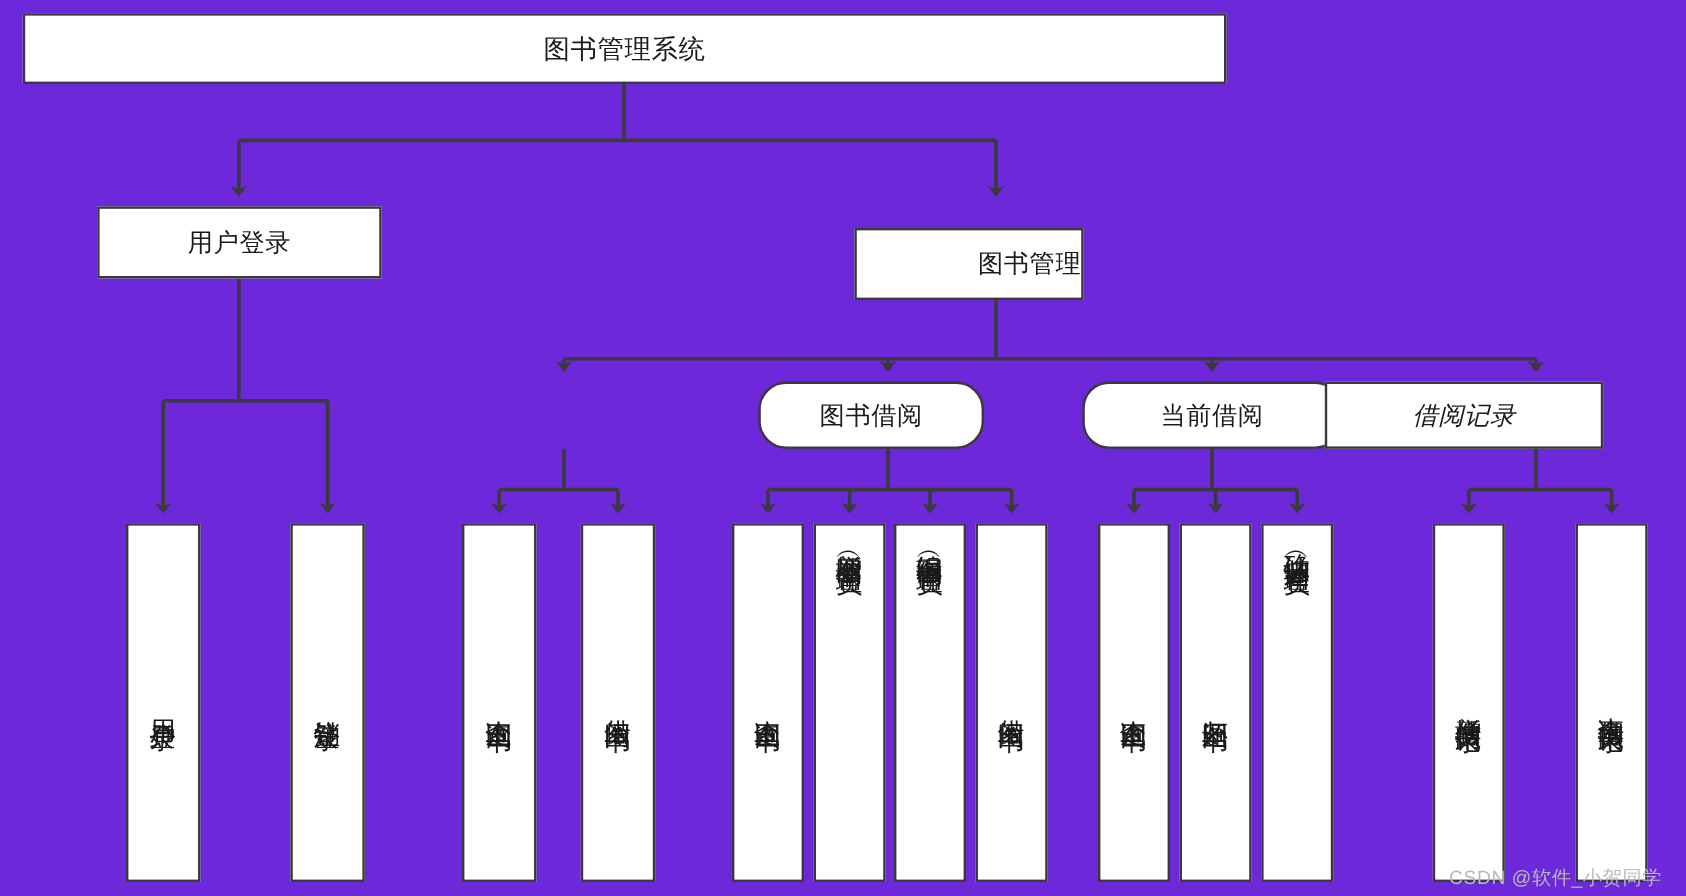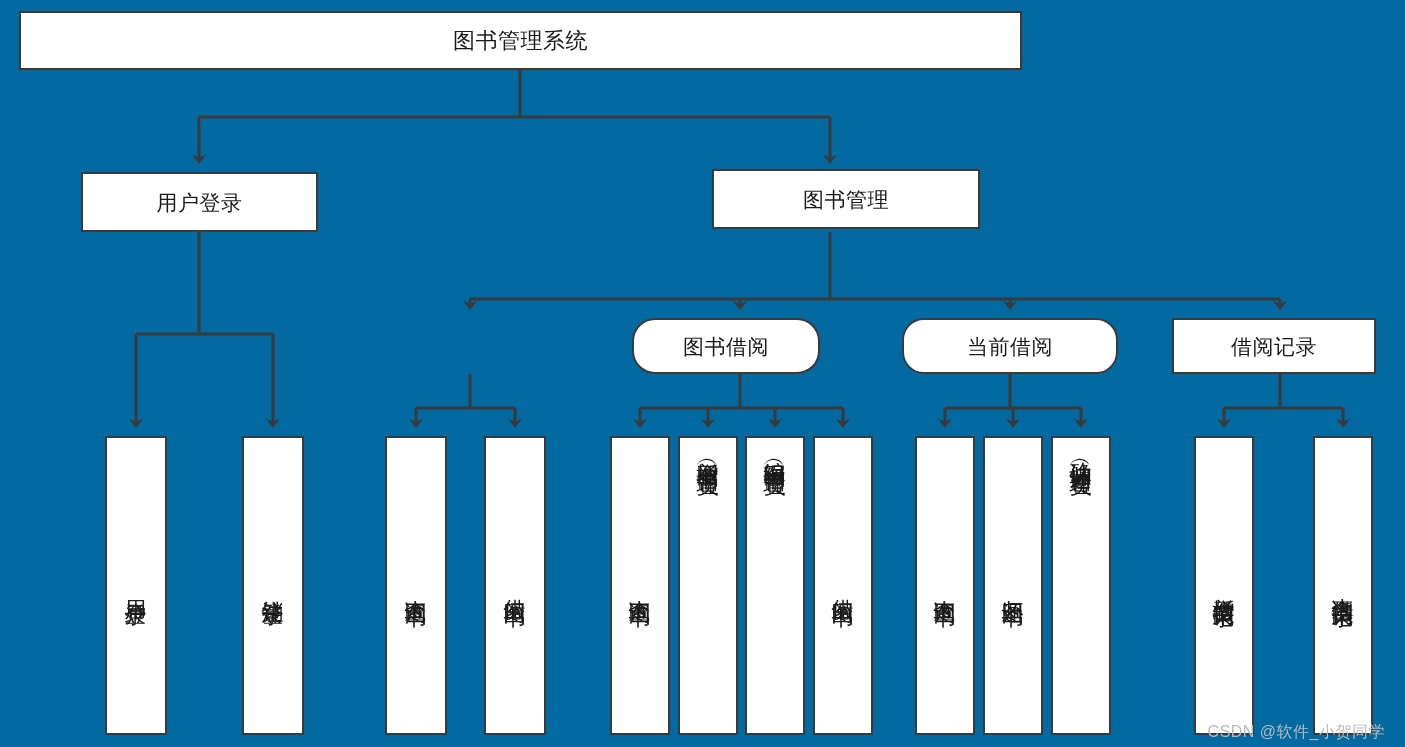--- a/index.html
+++ b/index.html
@@ -7,21 +7,21 @@
     padding: 0;
     background: #ffffff;
   }
   body {
     font-family: "Liberation Sans", "DejaVu Sans", sans-serif;
   }
   #canvas {
     position: relative;
     width: 1405px;
     height: 747px;
-    background: #0369a1;
+    background: #6d28d9;
     overflow: hidden;
   }
   #wires {
     position: absolute;
     left: 0;
     top: 0;
     width: 1405px;
     height: 747px;
     pointer-events: none;
   }
@@ -130,31 +130,31 @@
     </g>
   </svg>
 
   <div class="node h root" style="left:19px; top:11px; width:1003px; height:59px;">
     <span class="lbl">图书管理系统</span>
   </div>
 
   <div class="node h" style="left:81px; top:172px; width:237px; height:60px;">
     <span class="lbl">用户登录</span>
   </div>
-  <div class="node h" style="left:712px; top:169px; width:268px; height:60px;">
+  <div class="node h" style="left:712px; top:190px; width:191px; height:60px;justify-content:flex-end;">
     <span class="lbl">图书管理</span>
   </div>
 
   <div class="node h" style="left:632px; top:318px; width:188px; height:56px;border-radius:23px;">
     <span class="lbl">图书借阅</span>
   </div>
   <div class="node h" style="left:902px; top:318px; width:216px; height:56px;border-radius:22px;">
     <span class="lbl">当前借阅</span>
   </div>
-  <div class="node h" style="left:1172px; top:318px; width:204px; height:56px;">
+  <div class="node h" style="left:1104px; top:318px; width:232px; height:56px;font-style:italic;">
     <span class="lbl">借阅记录</span>
   </div>
 
   <div class="node v mid" style="left:105px; top:436px; width:62px; height:299px;">
     <span class="lbl">用户登录</span>
   </div>
   <div class="node v mid" style="left:242px; top:436px; width:62px; height:299px;">
     <span class="lbl">注销登录</span>
   </div>
 

